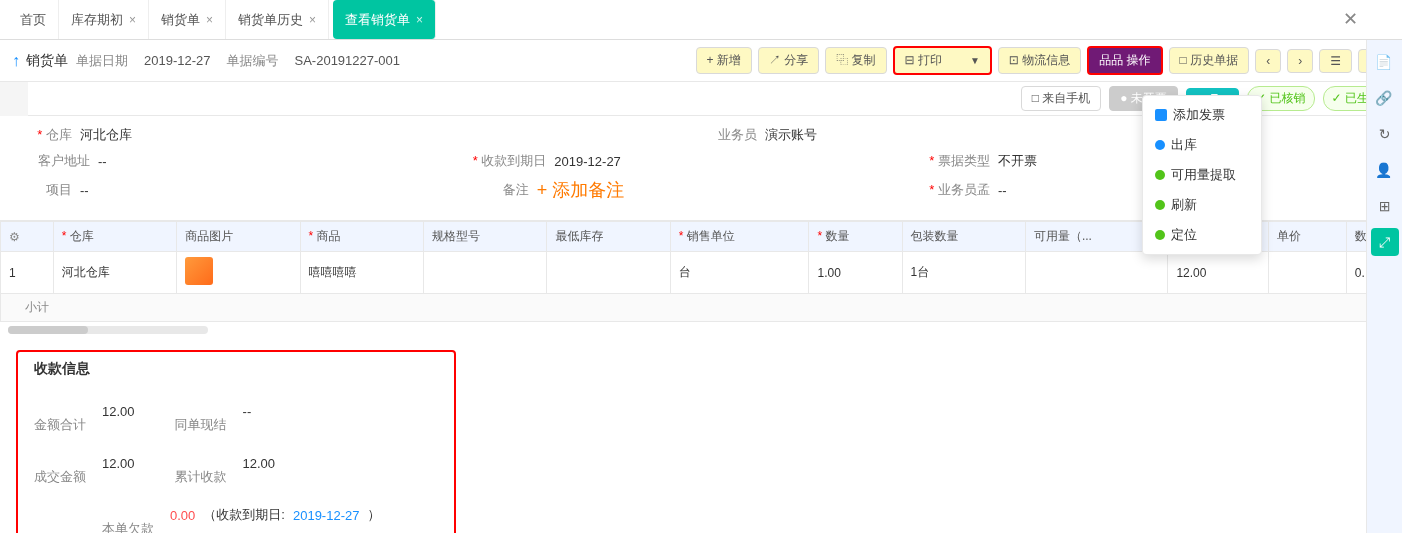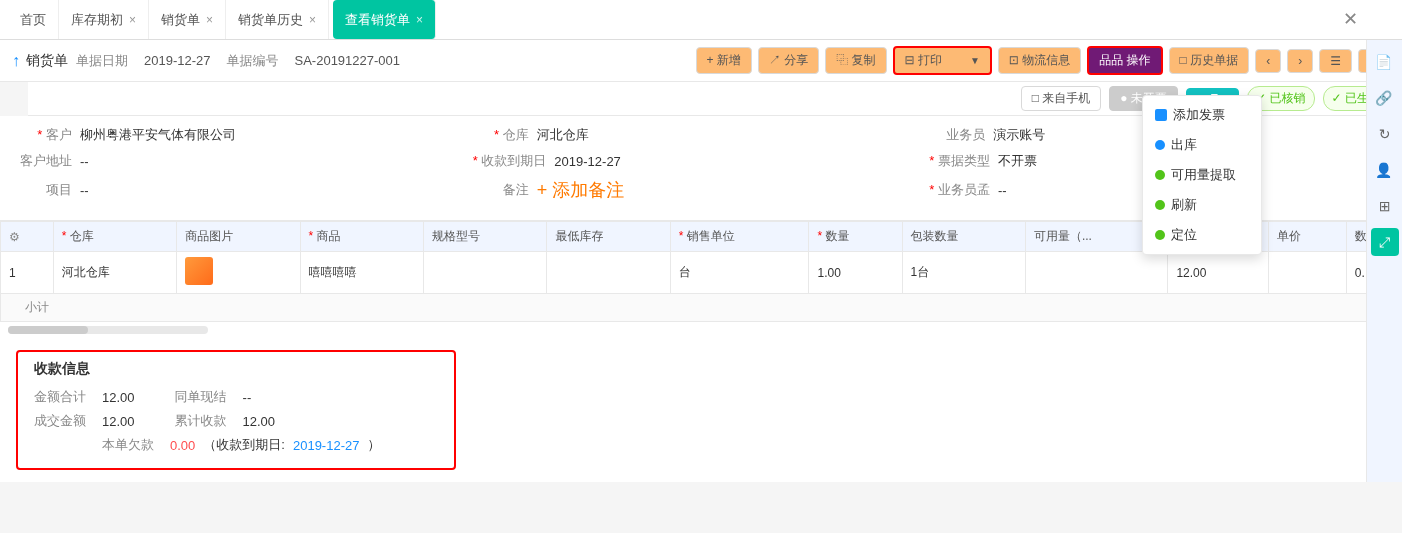--- a/index.html
+++ b/index.html
@@ -22,21 +22,21 @@
     
     .toolbar {
       display: flex; align-items: center; background: #fff;
       padding: 6px 12px; border-bottom: 1px solid #e8e8e8; gap: 8px; flex-wrap: wrap;
     }
     .doc-title { display: flex; align-items: center; gap: 6px; font-size: 14px; font-weight: 500; }
     .doc-icon { color: #1890ff; font-size: 16px; }
     .doc-meta { display: flex; align-items: center; gap: 16px; font-size: 13px; color: #555; }
     .spacer { flex: 1; }
     .action-btns { display: flex; align-items: center; gap: 6px; }
-    .btn { display: flex; align-items: center; gap: 3px; padding: 4px 10px; border: 1px solid #d9d9d9; border-radius: 4px; cursor: pointer; background: #fdba74; font-size: 12px; color: #555; white-space: nowrap; }
+    .btn { display: flex; align-items: center; gap: 3px; padding: 4px 10px; border: 1px solid #d9d9d9; border-radius: 4px; cursor: pointer; background: #fef9c3; font-size: 12px; color: #555; white-space: nowrap; }
 
     
     .toolbar2 {
       display: flex; align-items: center; background: #fff;
       padding: 4px 12px; border-bottom: 1px solid #e8e8e8; gap: 8px; justify-content: flex-end; margin-left: 28px;
     }
     .btn2 { display: flex; align-items: center; gap: 3px; padding: 3px 10px; border: 1px solid #d9d9d9; border-radius: 4px; cursor: pointer; background: #fff; font-size: 12px; color: #555; white-space: nowrap; }
     .btn2.grey { background: #ccc; color: #fff; border-color: #ccc; }
     .btn2.cyan { background: #13c2c2; color: #fff; border-color: #13c2c2; }
     .status-badge { padding: 3px 8px; border-radius: 12px; font-size: 12px; white-space: nowrap; }
@@ -65,21 +65,21 @@
 
     
     .bottom-area { display: flex; padding: 12px 16px; background: #fff; gap: 16px; }
     .payment-info {
       border: 2px solid red; border-radius: 4px; padding: 8px 16px;
       min-width: 440px; background: #fff;
     }
     .payment-title { font-size: 14px; font-weight: bold; margin-bottom: 10px; }
     .payment-row { display: flex; align-items: center; gap: 40px; margin-bottom: 6px; }
     .payment-field { display: flex; align-items: center; gap: 8px; }
-    .pf-label { color: #888; min-width: 60px; }
+    .pf-label { color: #888; min-width: 60px; margin-top: 28px; }
     .pf-value { color: #333; }
     .pf-value.red { color: #ff4d4f; }
     .pf-value.blue { color: #1890ff; }
 
     
     .dropdown-popup {
       position: absolute; top: 95px; right: 140px;
       background: #fff; border: 1px solid #e8e8e8; border-radius: 4px;
       box-shadow: 0 4px 12px rgba(0,0,0,0.15); z-index: 100;
       min-width: 120px; padding: 4px 0;
@@ -200,35 +200,31 @@
       <span>✓ 已核销</span>
     </span>
     <span class="status-badge badge-green">
       <span>✓ 已生效</span>
     </span>
   </div>
 
   <div class="form-area">
     <div class="form-row">
       <div class="form-field">
-        <span class="form-label required">客户</span>
-        <span class="form-value">柳州粤港平安气体有限公司</span>
-      </div>
-      <div class="form-field">
         <span class="form-label required">仓库</span>
         <span class="form-value">河北仓库</span>
       </div>
       <div class="form-field">
         <span class="form-label" style="color:#888;">业务员</span>
         <span class="form-value">演示账号</span>
       </div>
     </div>
     <div class="form-row">
       <div class="form-field">
-        <span class="form-label" style="color:#888;">客户地址</span>
+        <span class="form-label" style="color:#888;margin-left:18px;">客户地址</span>
         <span class="form-value">--</span>
       </div>
       <div class="form-field">
         <span class="form-label required">收款到期日</span>
         <span class="form-value">2019-12-27</span>
       </div>
       <div class="form-field">
         <span class="form-label required">票据类型</span>
         <span class="form-value">不开票</span>
       </div>

